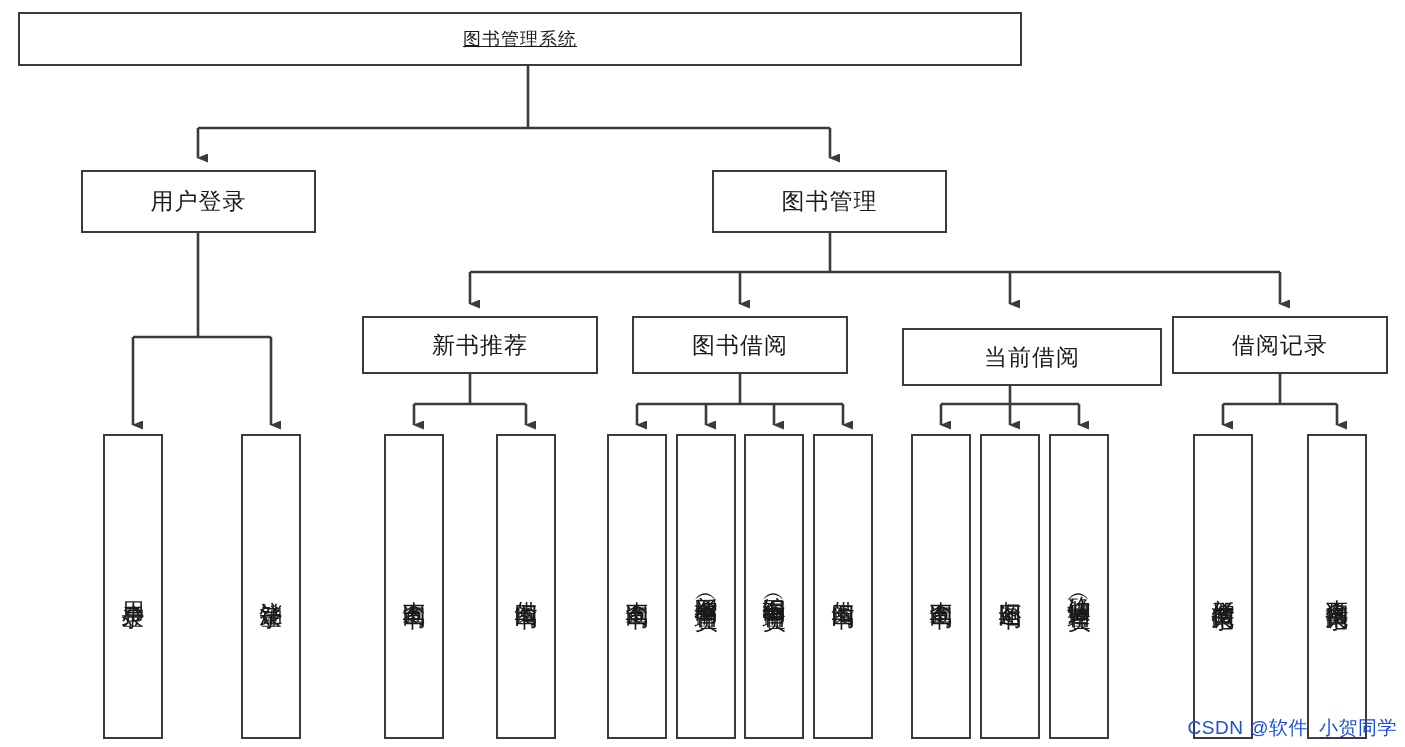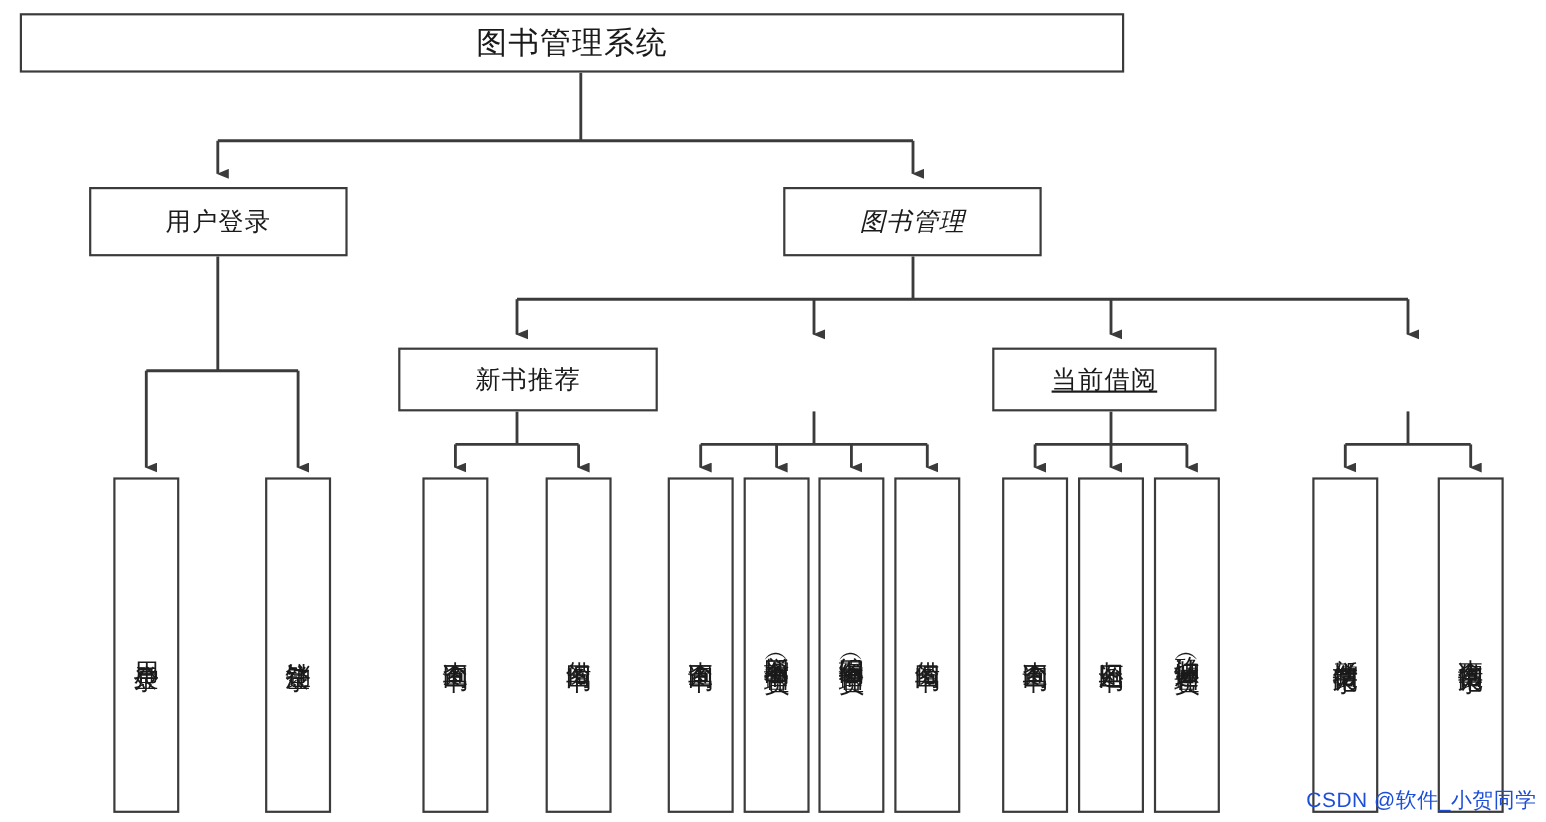--- a/index.html
+++ b/index.html
@@ -48,21 +48,22 @@
     padding: 4px 0;
     text-align: center;
   }
   .node.v .vtext {
     writing-mode: vertical-rl;
     text-orientation: upright;
     display: block;
     white-space: nowrap;
   }
   #root-node {
-    font-size: 28px;
+    font-size: 18px;
+    text-decoration: underline;
   }
   #watermark {
     position: absolute;
     right: 8px;
     bottom: 6px;
     font-size: 19px;
     color: #1d4ed8;
     letter-spacing: 0.5px;
     white-space: nowrap;
   }
@@ -118,24 +119,26 @@
       <path d="M1280,374 L1280,404"></path>
       <path d="M1223,404 L1337,404"></path>
       <path d="M1223,404 L1223,425" marker-end="url(#arr)"></path>
       <path d="M1337,404 L1337,425" marker-end="url(#arr)"></path>
     </g>
   </svg>
 
   <div class="node h" id="root-node" style="left:18px; top:12px; width:1004px; height:54px;">图书管理系统</div>
 
   <div class="node h" style="left:81px; top:170px; width:235px; height:63px;">用户登录</div>
-  <div class="node h" style="left:712px; top:170px; width:235px; height:63px;font-style:italic;">图书管理</div>
+  <div class="node h" style="left:712px; top:170px; width:235px; height:63px;">图书管理</div>
 
   <div class="node h" style="left:362px; top:316px; width:236px; height:58px;">新书推荐</div>
-  <div class="node h" style="left:902px; top:316px; width:204px; height:58px;text-decoration:underline;">当前借阅</div>
+  <div class="node h" style="left:632px; top:316px; width:216px; height:58px;">图书借阅</div>
+  <div class="node h" style="left:902px; top:328px; width:260px; height:58px;">当前借阅</div>
+  <div class="node h" style="left:1172px; top:316px; width:216px; height:58px;">借阅记录</div>
 
   <div class="node v" style="left:103px; top:434px; width:60px; height:305px;">
     <span class="vtext">用户登录</span>
   </div>
   <div class="node v" style="left:241px; top:434px; width:60px; height:305px;">
     <span class="vtext">注销登录</span>
   </div>
 
   <div class="node v" style="left:384px; top:434px; width:60px; height:305px;">
     <span class="vtext">查询图书</span>

